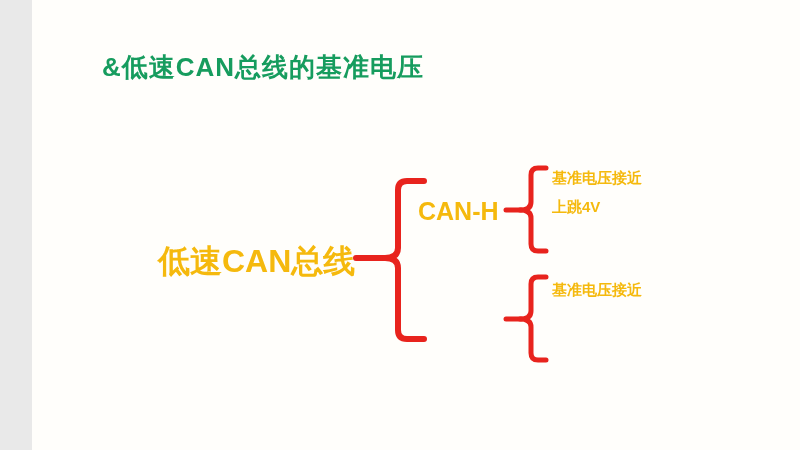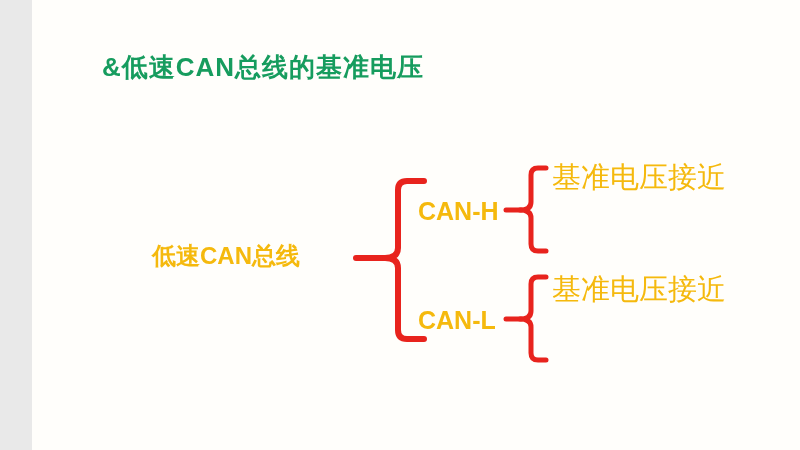--- a/index.html
+++ b/index.html
@@ -12,36 +12,36 @@
     margin-left:32px;
   }
   .title{
     position:absolute;left:70px;top:50px;margin:0;
     font-size:26px;font-weight:bold;
     color:var(--green,#169c5e);
     letter-spacing:1px;
     white-space:nowrap;
   }
   .root-label{
-    position:absolute;left:120px;top:240px;
-    font-size:24px;font-weight:800;
+    position:absolute;left:126px;top:240px;
+    font-size:32px;font-weight:800;
     color:var(--gold,#f5b90d);
     white-space:nowrap;
   }
   .branch-label{
     position:absolute;
     font-size:25px;font-weight:800;
     color:var(--gold,#f5b90d);
     white-space:nowrap;
   }
   .branch-label.h{left:386px;top:197px;}
   .branch-label.l{left:386px;top:306px;}
   .branch-text{
     position:absolute;width:190px;
-    font-size:29px;line-height:29px;font-weight:400;
+    font-size:15px;line-height:29px;font-weight:700;
     color:var(--gold,#f5b90d);
   }
   .branch-text.h{left:520px;top:163px;}
   .branch-text.l{left:520px;top:275px;}
   .brace{position:absolute;}
   .brace path{fill:none;stroke:var(--red,#e8231d);stroke-linecap:round;stroke-linejoin:round;}
   .brace.big{left:320px;top:176px;}
   .brace.big path{stroke-width:6;}
   .brace.small path{stroke-width:5;}
   .brace.small.h{left:470px;top:164px;}
@@ -61,23 +61,23 @@
     <path d="M 72 5 L 55 5 Q 46 5 46 14 L 46 72 Q 46 82 33 82 Q 46 82 46 92 L 46 154 Q 46 163 55 163 L 72 163"></path>
   </svg>
 
   <div class="branch-label h">CAN-H</div>
   <svg class="brace small h" width="48" height="92" viewBox="0 0 48 92" aria-hidden="true">
     <path d="M 4 46 L 19 46"></path>
     <path d="M 44 4 L 36 4 Q 29 4 29 11 L 29 38 Q 29 46 18 46 Q 29 46 29 54 L 29 80 Q 29 87 36 87 L 44 87"></path>
   </svg>
   <div class="branch-text h">
     <div>基准电压接近</div>
+    <div>上跳4V</div>
   </div>
 
-  <div class="branch-label l">CAN-L</div>
   <svg class="brace small l" width="48" height="92" viewBox="0 0 48 92" aria-hidden="true">
     <path d="M 4 46 L 19 46"></path>
     <path d="M 44 4 L 36 4 Q 29 4 29 11 L 29 38 Q 29 46 18 46 Q 29 46 29 54 L 29 80 Q 29 87 36 87 L 44 87"></path>
   </svg>
   <div class="branch-text l">
     <div>基准电压接近</div>
   </div>
 
 </div>
 

